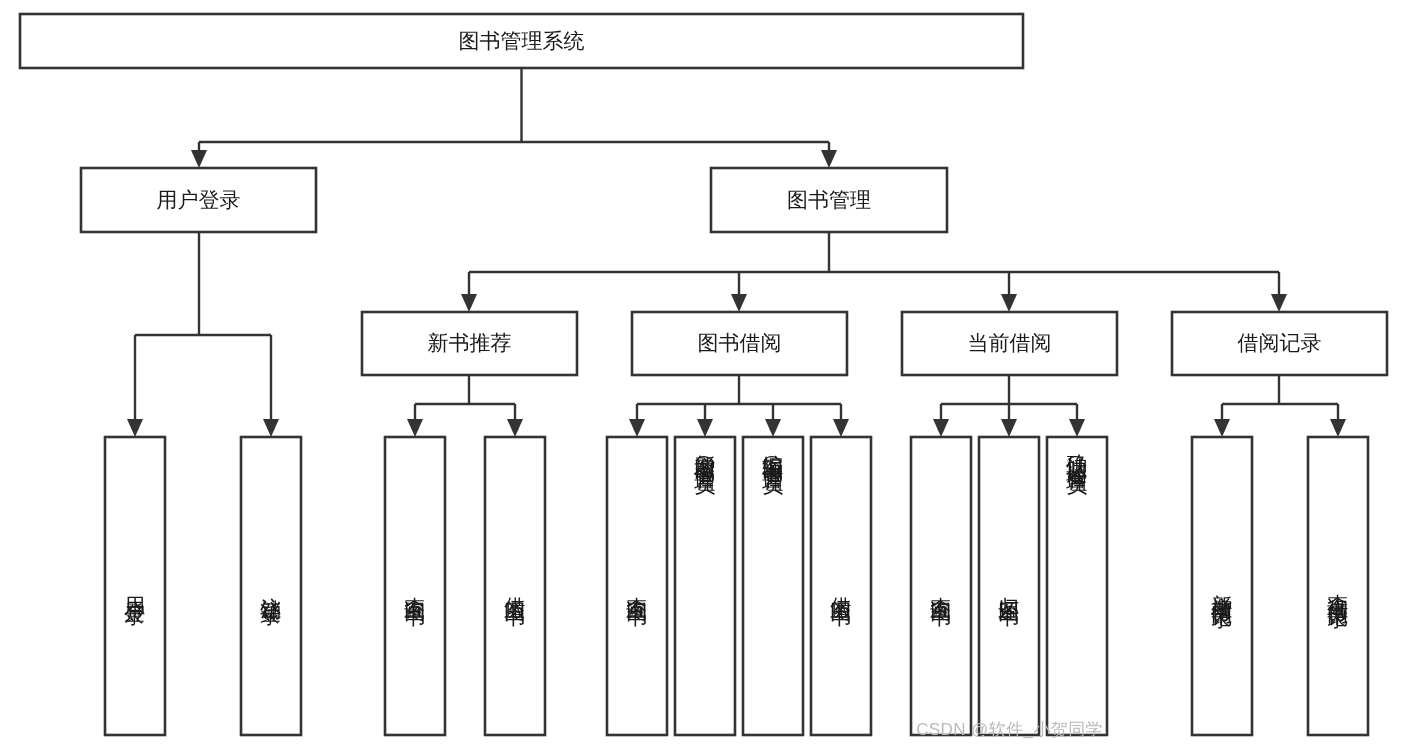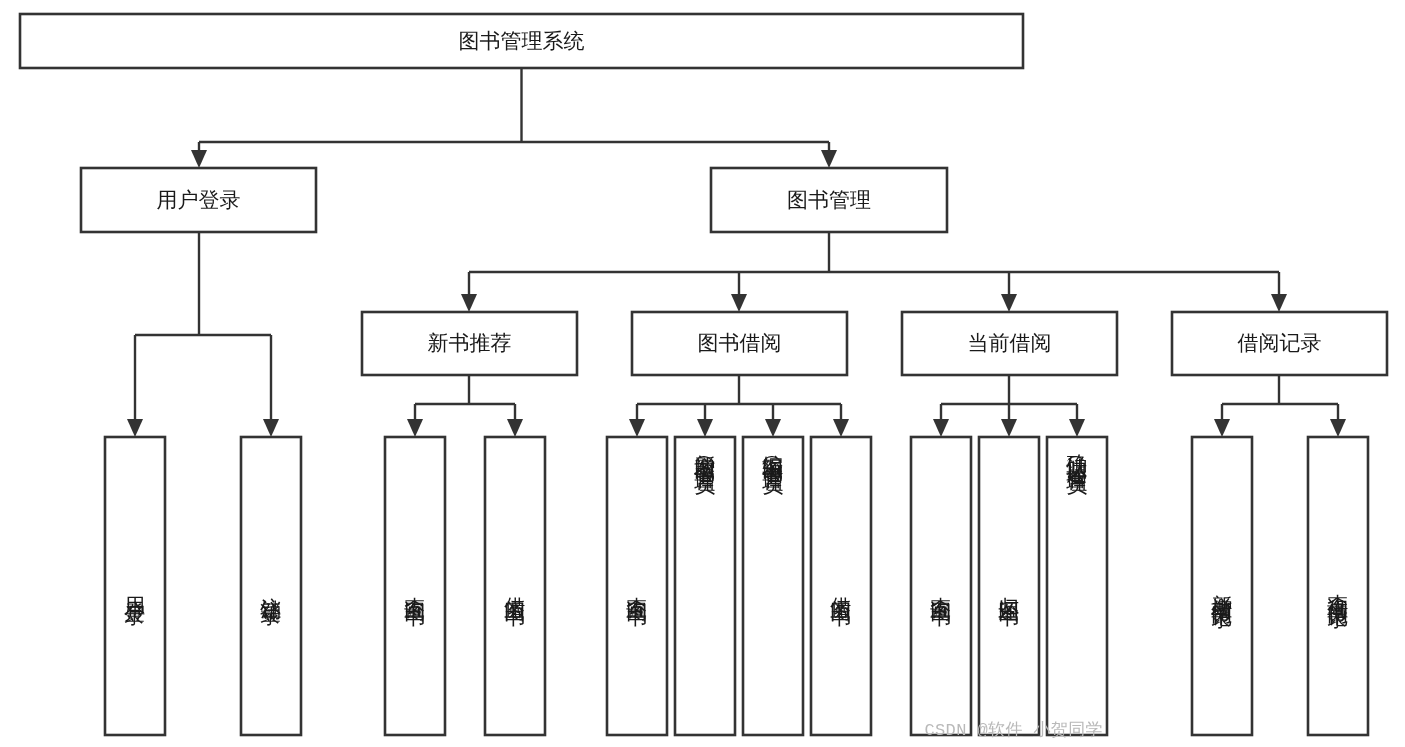--- a/index.html
+++ b/index.html
@@ -66,21 +66,21 @@
     line-height: 1.22;
     letter-spacing: 3px;
     color: #1a1a1a;
     text-align: center;
     white-space: nowrap;
   }
   .watermark {
     position: absolute;
     right: 14px;
     bottom: 6px;
-    font-family: Liberation Mono, monospace;
+    font-family: Liberation Sans, sans-serif;
     font-size: 17px;
     color: #b9b9b9;
     letter-spacing: 0.4px;
     white-space: nowrap;
     pointer-events: none;
   }
 </style>
 </head>
 <body>
 

